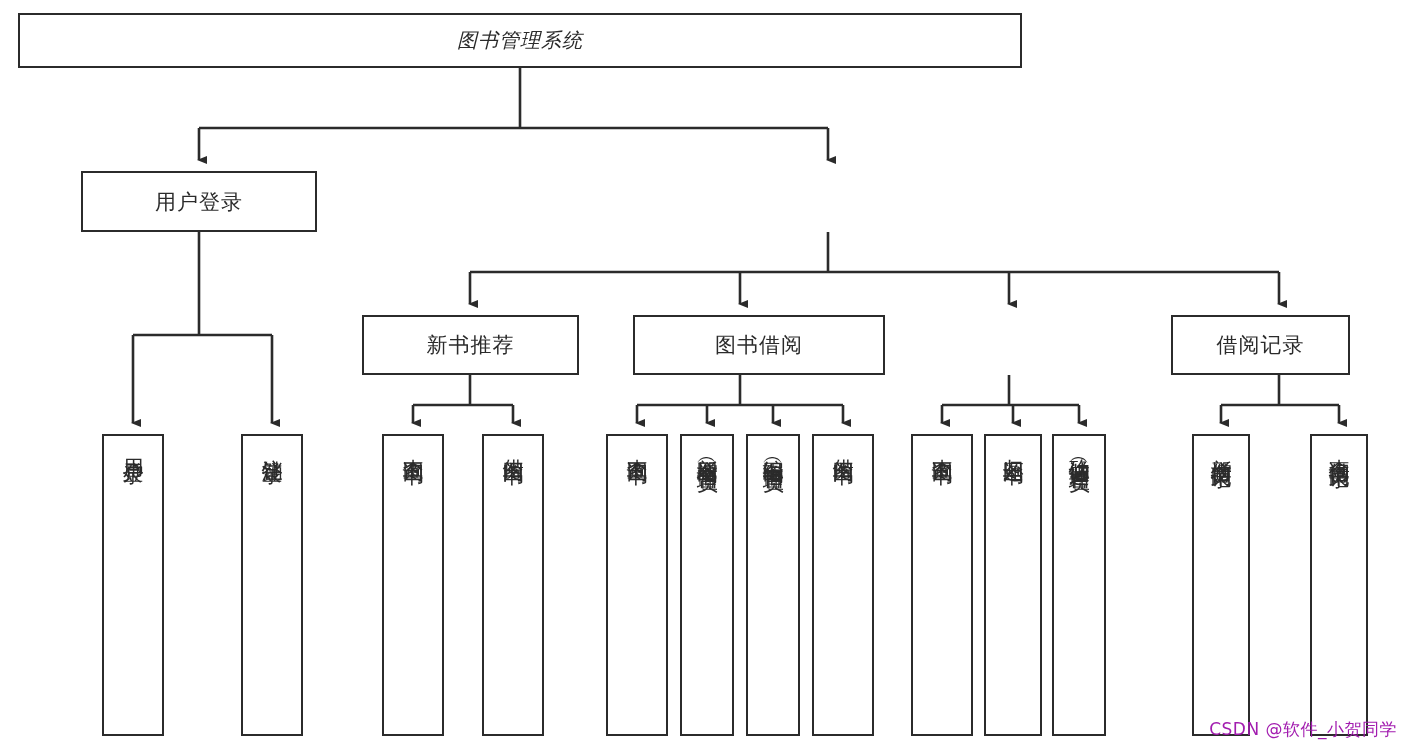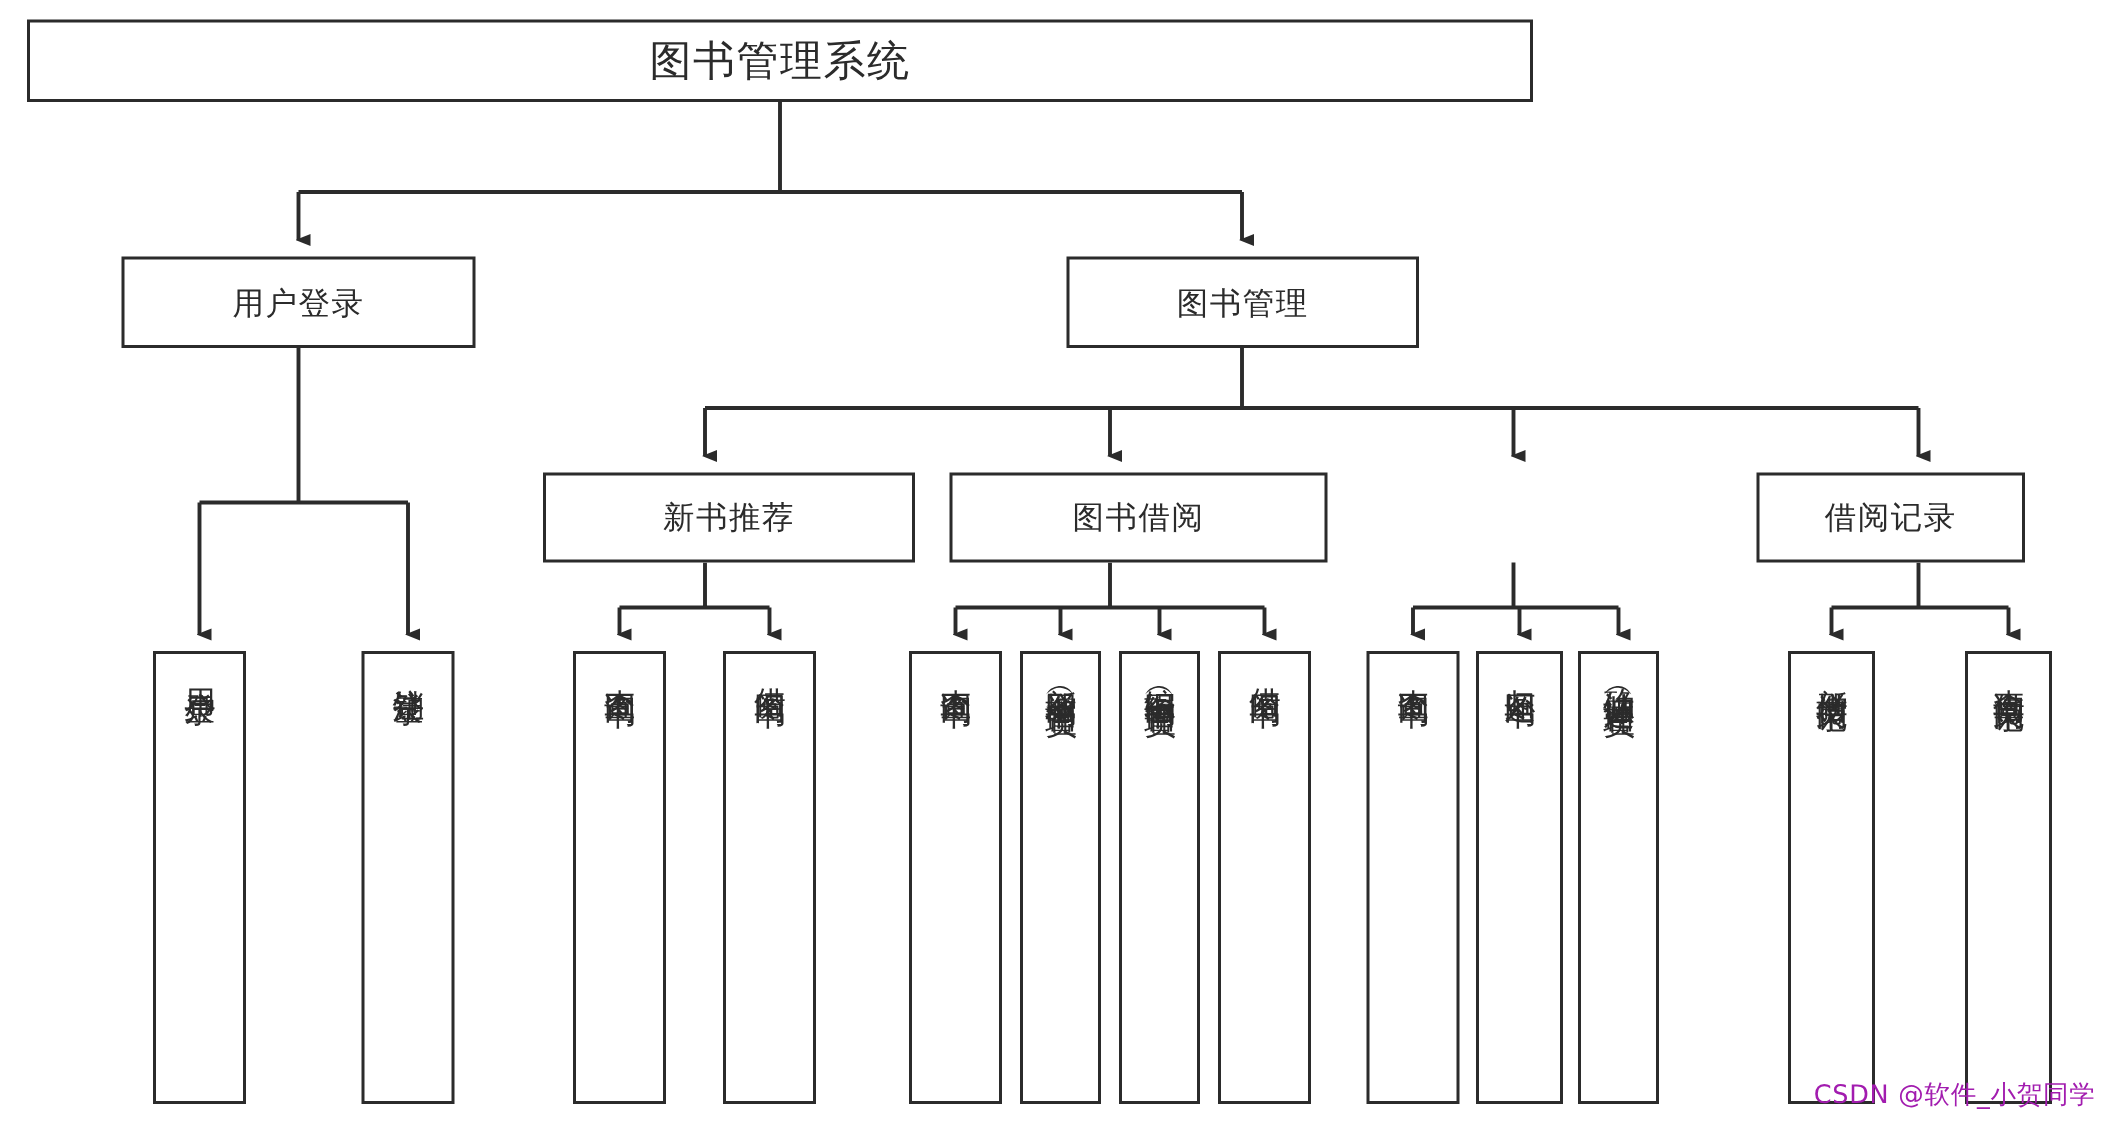--- a/index.html
+++ b/index.html
@@ -34,21 +34,22 @@
     display: flex;
     align-items: center;
     justify-content: center;
     color: #2b2b2b;
   }
   .node.horiz {
     font-size: 21px;
     letter-spacing: 1px;
   }
   .node.root {
-    font-size: 28px;
+    font-size: 20px;
+    font-style: italic;
   }
   .node.vert {
     align-items: flex-start;
     justify-content: center;
     padding-top: 6px;
   }
   .vlabel {
     writing-mode: vertical-rl;
     text-orientation: upright;
     font-size: 21px;
@@ -108,25 +109,22 @@
       </g>
   </svg>
 
   <div class="node root horiz" style="left: 18px; top: 13px; width: 1004px; height: 55px;">
       <span>图书管理系统</span>
     </div>
 
   <div class="node horiz" style="left: 81px; top: 171px; width: 236px; height: 61px;">
       <span>用户登录</span>
     </div>
-  <div class="node horiz" style="left: 711px; top: 171px; width: 235px; height: 61px;">
-      <span>图书管理</span>
-    </div>
 
-  <div class="node horiz" style="left: 362px; top: 315px; width: 248px; height: 60px;">
+  <div class="node horiz" style="left: 362px; top: 315px; width: 217px; height: 60px;">
       <span>新书推荐</span>
     </div>
   <div class="node horiz" style="left: 633px; top: 315px; width: 252px; height: 60px; align-items: center;">
       <span>图书借阅</span>
     </div>
   <div class="node horiz" style="left: 1171px; top: 315px; width: 179px; height: 60px;">
       <span>借阅记录</span>
     </div>
 
   <div class="node vert" style="left: 102px; top: 434px; width: 62px; height: 302px;">

